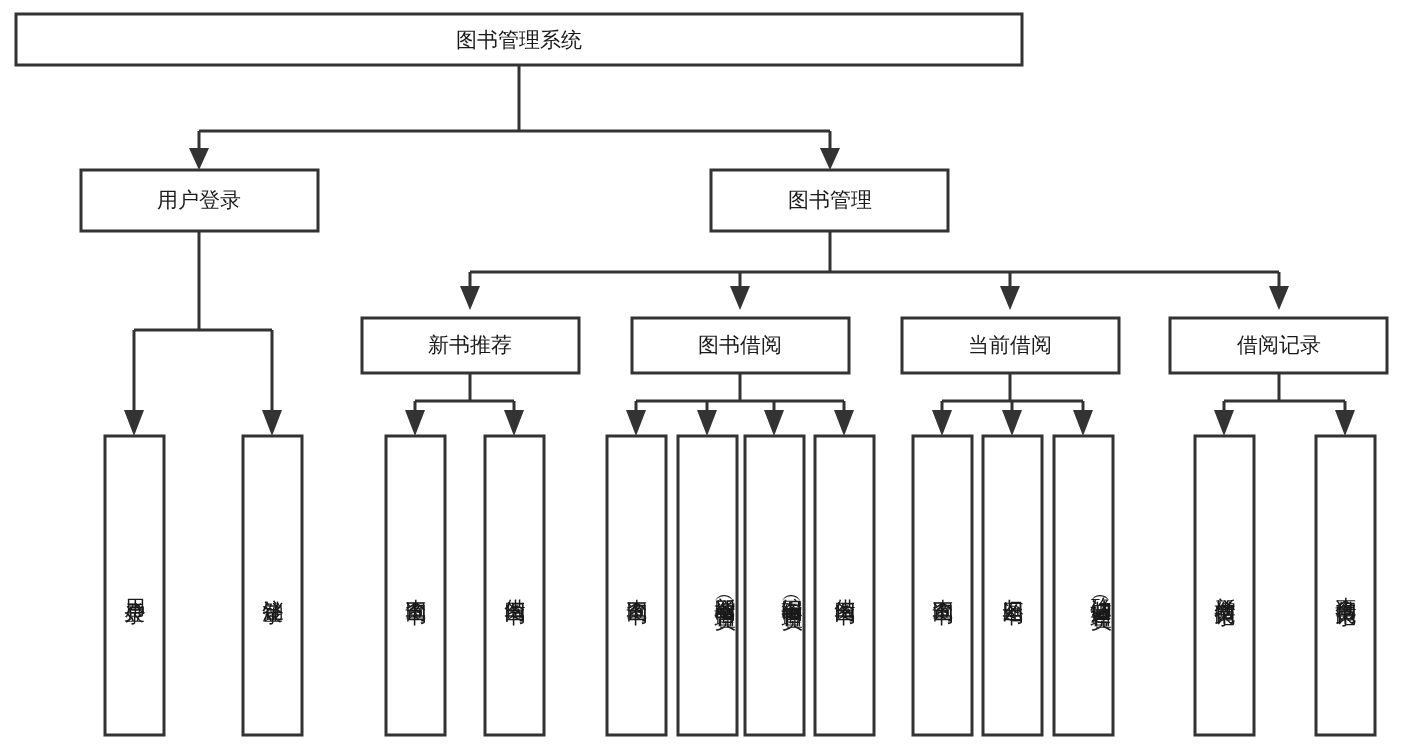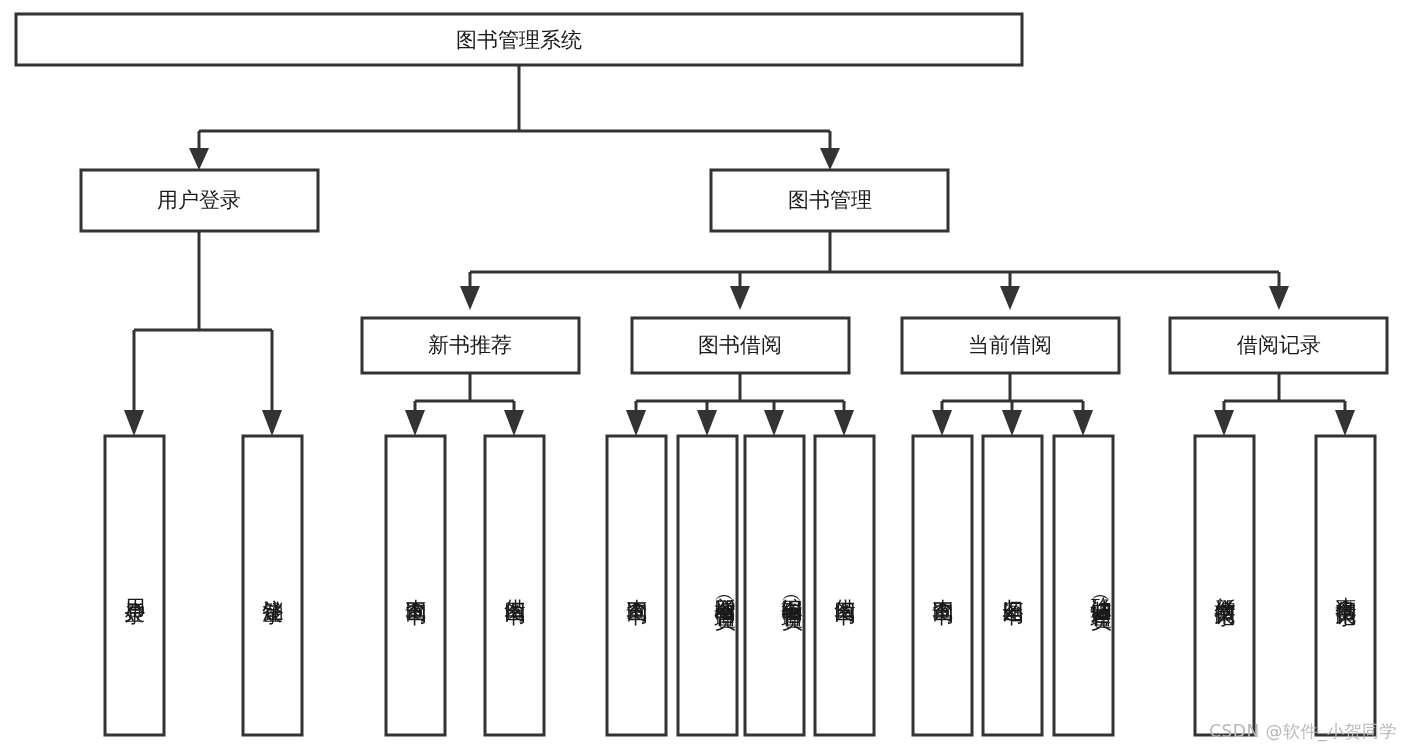--- a/index.html
+++ b/index.html
@@ -218,14 +218,13 @@
   <div class="leaf-label-wrap" style="left:745px; top:436px; width:59px; height:299px; align-items:flex-start; padding-top:6px; box-sizing:border-box;">编辑图书（管理员）</div>
   <div class="leaf-label-wrap" style="left:815px; top:436px; width:59px; height:299px;">借阅图书</div>
 
   <div class="leaf-label-wrap" style="left:913px; top:436px; width:59px; height:299px;">查询图书</div>
   <div class="leaf-label-wrap" style="left:983px; top:436px; width:59px; height:299px;">归还图书</div>
   <div class="leaf-label-wrap" style="left:1054px; top:436px; width:59px; height:299px; align-items:flex-start; padding-top:6px; box-sizing:border-box;">确认归还（管理员）</div>
 
   <div class="leaf-label-wrap" style="left:1195px; top:436px; width:59px; height:299px;">新增借阅记录</div>
   <div class="leaf-label-wrap" style="left:1316px; top:436px; width:59px; height:299px;">查询借阅记录</div>
 
-  <div id="watermark">CSDN @软件_小贺同学</div>
 </div>
 
 </body></html>

